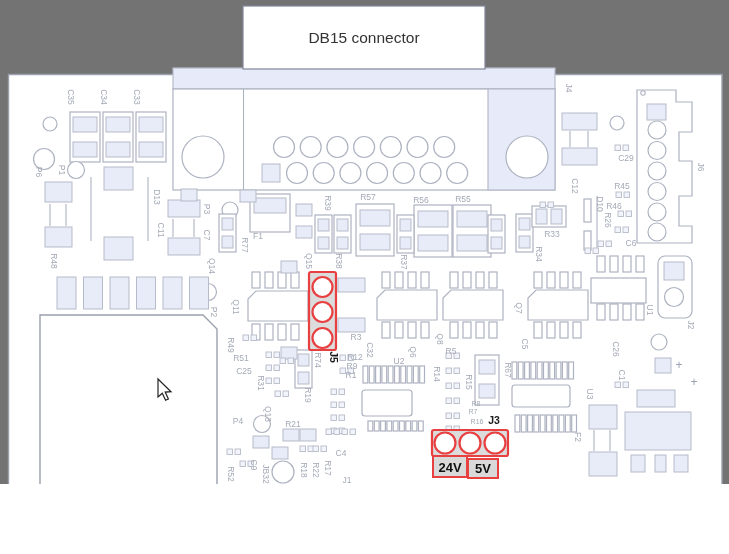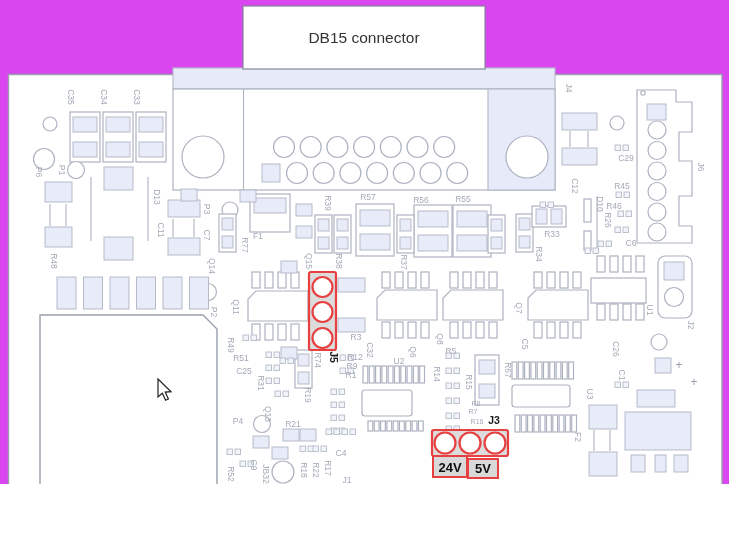--- a/index.html
+++ b/index.html
@@ -1,16 +1,16 @@
 <!DOCTYPE html>
 <html><head>
 <meta charset="utf-8">
 <style>
   html,body{margin:0;padding:0;background:#fff}
-  .canvas{position:relative;width:729px;height:484px;background:#d946ef;overflow:hidden;
+  .canvas{position:relative;width:729px;height:484px;background:#737373;overflow:hidden;
           font-family:"Liberation Sans",sans-serif}
   svg{display:block}
   .o  {fill:#fff;stroke:#adb2c0;stroke-width:1.2}
   .o2 {fill:#f2f4fb;stroke:#b6bbc9;stroke-width:.9}
   .p  {fill:#e8ebf8;stroke:#b6bbc9;stroke-width:1}
   .ln {stroke:#adb2c0;stroke-width:1.1;fill:none}
   .bd {fill:#fff;stroke:#9aa0ac;stroke-width:1.4}
   .lav{fill:#e7ebf9;stroke:#b6bbc9;stroke-width:1.2}
   .box{fill:#fff;stroke:#82879a;stroke-width:1.2}
   .red{fill:#dcdcdc;stroke:#e84040;stroke-width:2.2}

